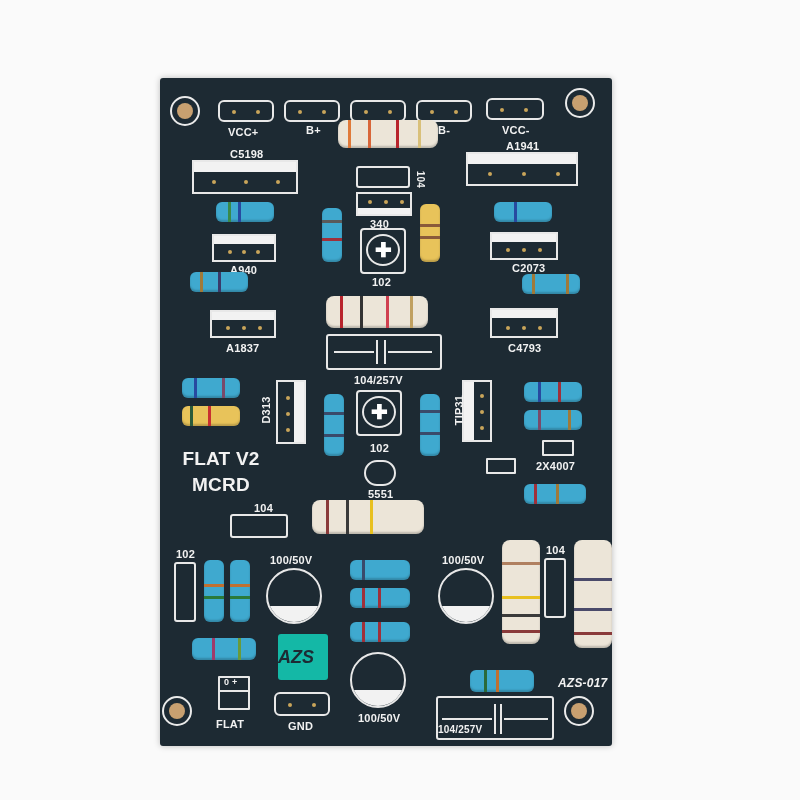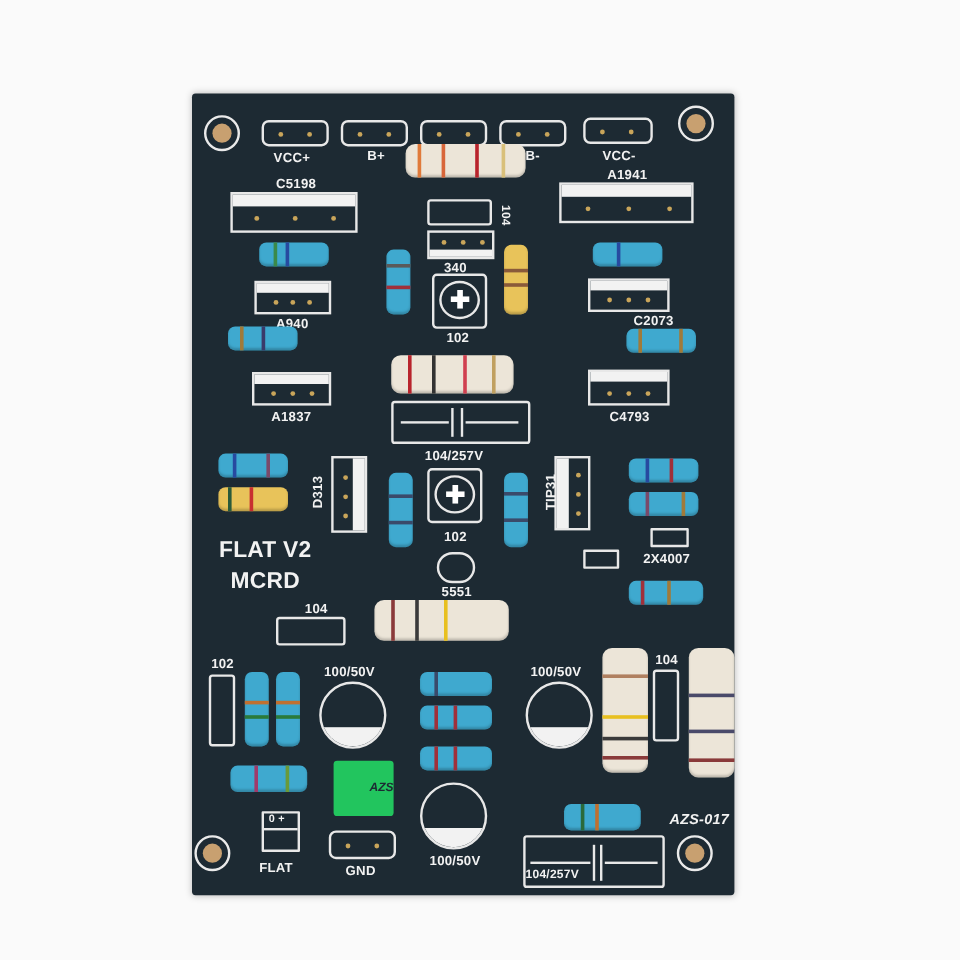--- a/index.html
+++ b/index.html
@@ -18,21 +18,21 @@
   .res{position:absolute;border-radius:6px;box-shadow:inset 0 -2px 2px rgba(0,0,0,.2);}
   .res.blue{background:#3fa9cf;}
   .res.yellow{background:#e8c35a;}
   .res.white{background:#ece5d8;border-radius:8px;}
   .band{position:absolute;}
   .cap{position:absolute;border:2px solid #e8e8e8;border-radius:50%;box-sizing:border-box;overflow:hidden;}
   .cap .fill{position:absolute;left:0;right:0;bottom:0;background:#f2f2f2;}
   .trim{position:absolute;border:2px solid #e8e8e8;border-radius:4px;box-sizing:border-box;}
   .trim .c{position:absolute;left:4px;top:4px;right:4px;bottom:6px;border:2px solid #e8e8e8;border-radius:50%;}
   .plus{position:absolute;color:#fff;font-weight:bold;font-size:20px;}
-  .logo{position:absolute;background:#22c55e;border-radius:3px;color:#1d2a33;font-weight:bold;font-style:italic;font-size:10px;text-align:right;}
+  .logo{position:absolute;background:#14b8a6;border-radius:3px;color:#1d2a33;font-weight:bold;font-style:italic;font-size:18px;text-align:left;}
 </style>
 </head>
 <body>
 
 <div class="board">
 
   <div class="hole" style="left:10px;top:18px;"></div>
   <div class="hole" style="left:405px;top:10px;"></div>
   <div class="hole" style="left:2px;top:618px;"></div>
   <div class="hole" style="left:404px;top:618px;"></div>
@@ -129,21 +129,21 @@
       <div class="pad" style="left:42px;top:14px;"></div>
   </div>
   <div class="silk abs" style="left:70px;top:186px;">A940</div>
 
   <div class="to220" style="left:330px;top:154px;width:68px;height:28px;">
     <div class="bar" style="left:0;right:0;top:0;height:8px;"></div>
     <div class="pad" style="left:14px;top:14px;"></div>
       <div class="pad" style="left:30px;top:14px;"></div>
       <div class="pad" style="left:46px;top:14px;"></div>
   </div>
-  <div class="silk abs" style="left:368px;top:184px;">C2073</div>
+  <div class="silk abs" style="left:352px;top:184px;">C2073</div>
 
   <div class="res blue" style="left:30px;top:194px;width:58px;height:20px;">
     <div class="band" style="left:10px;top:0;width:3px;height:20px;background:#a07a3a;"></div>
     <div class="band" style="left:28px;top:0;width:3px;height:20px;background:#3a3a6a;"></div>
   </div>
   <div class="res blue" style="left:362px;top:196px;width:58px;height:20px;">
     <div class="band" style="left:10px;top:0;width:3px;height:20px;background:#a07a3a;"></div>
     <div class="band" style="left:44px;top:0;width:3px;height:20px;background:#a07a3a;"></div>
   </div>
 

